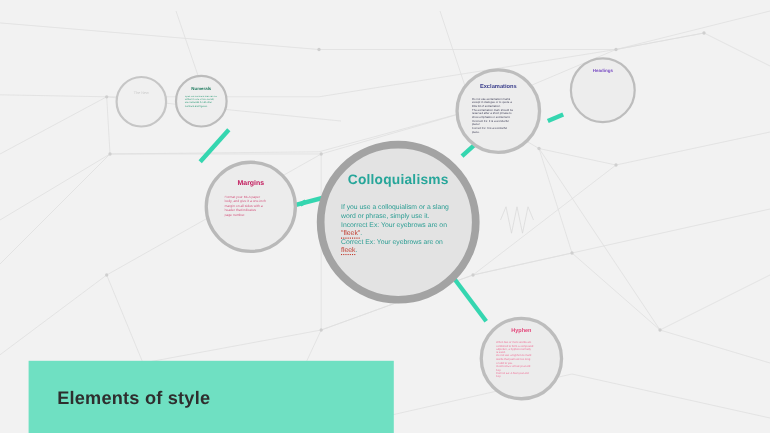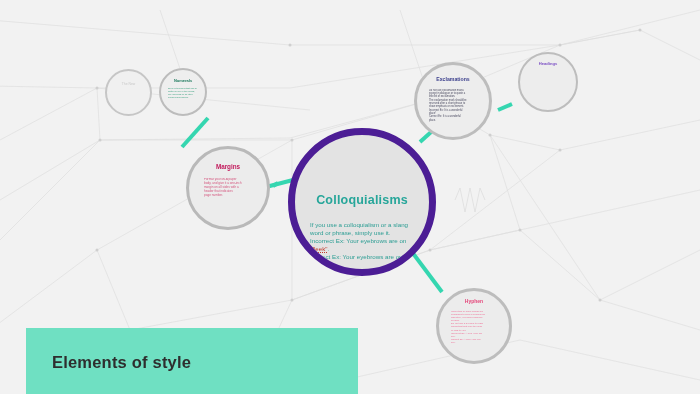--- a/index.html
+++ b/index.html
@@ -51,23 +51,22 @@
     white-space: pre-line;
     overflow: hidden;
   }
 
   
   #center-bubble {
     left: 288px;
     top: 128px;
     width: 148px;
     height: 148px;
-    border: 7px solid #4c1d95;
+    border: 7px solid #a3a3a3;
     background: #e3e3e3;
-    justify-content: flex-end;
   }
   #center-bubble .btitle {
     color: #27a69a;
     font-size: 12.5px;
     margin-top: 22px;
     letter-spacing: .2px;
   }
   #center-bubble .bbody {
     color: #2b9d93;
     font-size: 6.2px;

